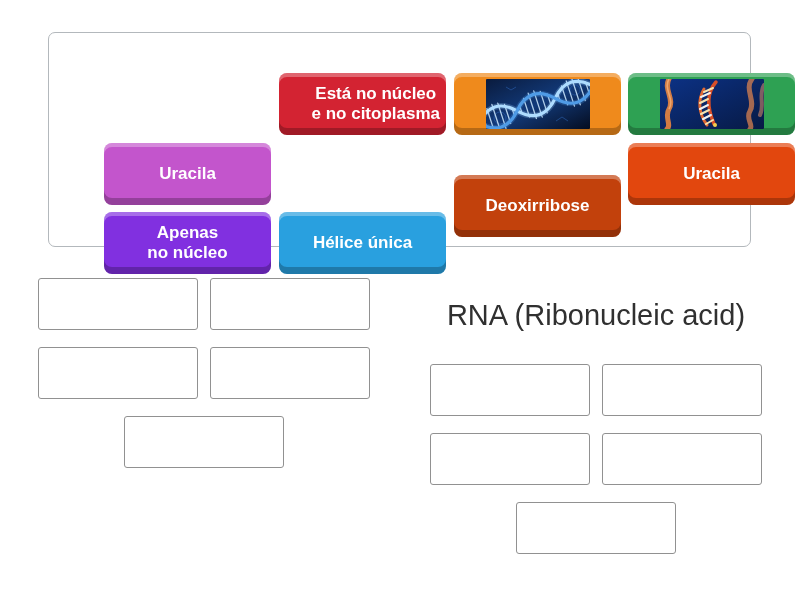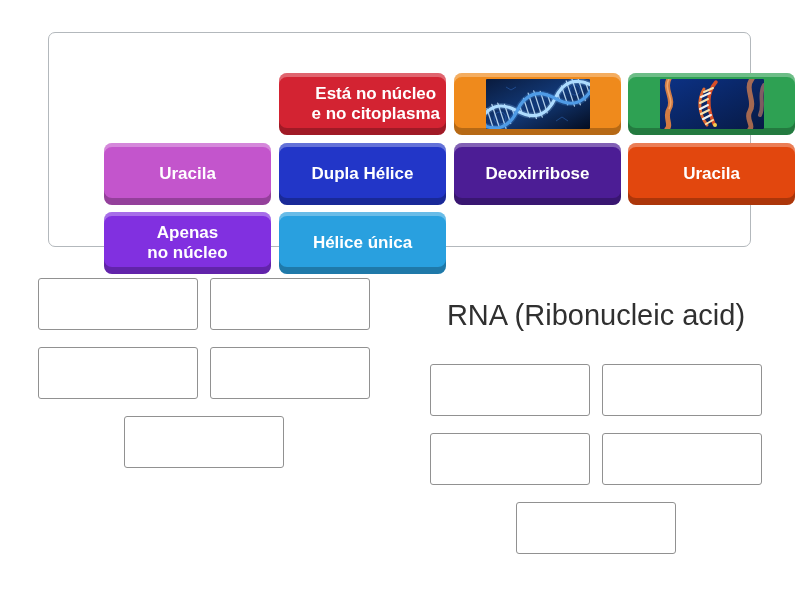--- a/index.html
+++ b/index.html
@@ -110,25 +110,22 @@
           </g>
           <circle cx="55" cy="46" r="2" fill="#f3cf4e"></circle>
         </g>
       </svg>
     </div>
 
     <div class="tile r2 c1" style="background: rgb(195, 85, 204);">
       <span class="tile-label">Uracila</span>
     </div>
 
-    <div class="tile r2 c2" style="background: rgb(34, 54, 200);">
-      <span class="tile-label">Dupla Hélice</span>
-    </div>
 
-    <div class="tile r2 c3" style="background: #4c1d95;">
+    <div class="tile r2 c3" style="background: #c2410c; margin-top: 32px;">
       <span class="tile-label">Deoxirribose</span>
     </div>
 
     <div class="tile r2 c4" style="background: rgb(226, 71, 14);">
       <span class="tile-label">Uracila</span>
     </div>
 
     <div class="tile r3 c1" style="background: rgb(129, 48, 224);">
       <span class="tile-label">Apenas
 no núcleo</span>

